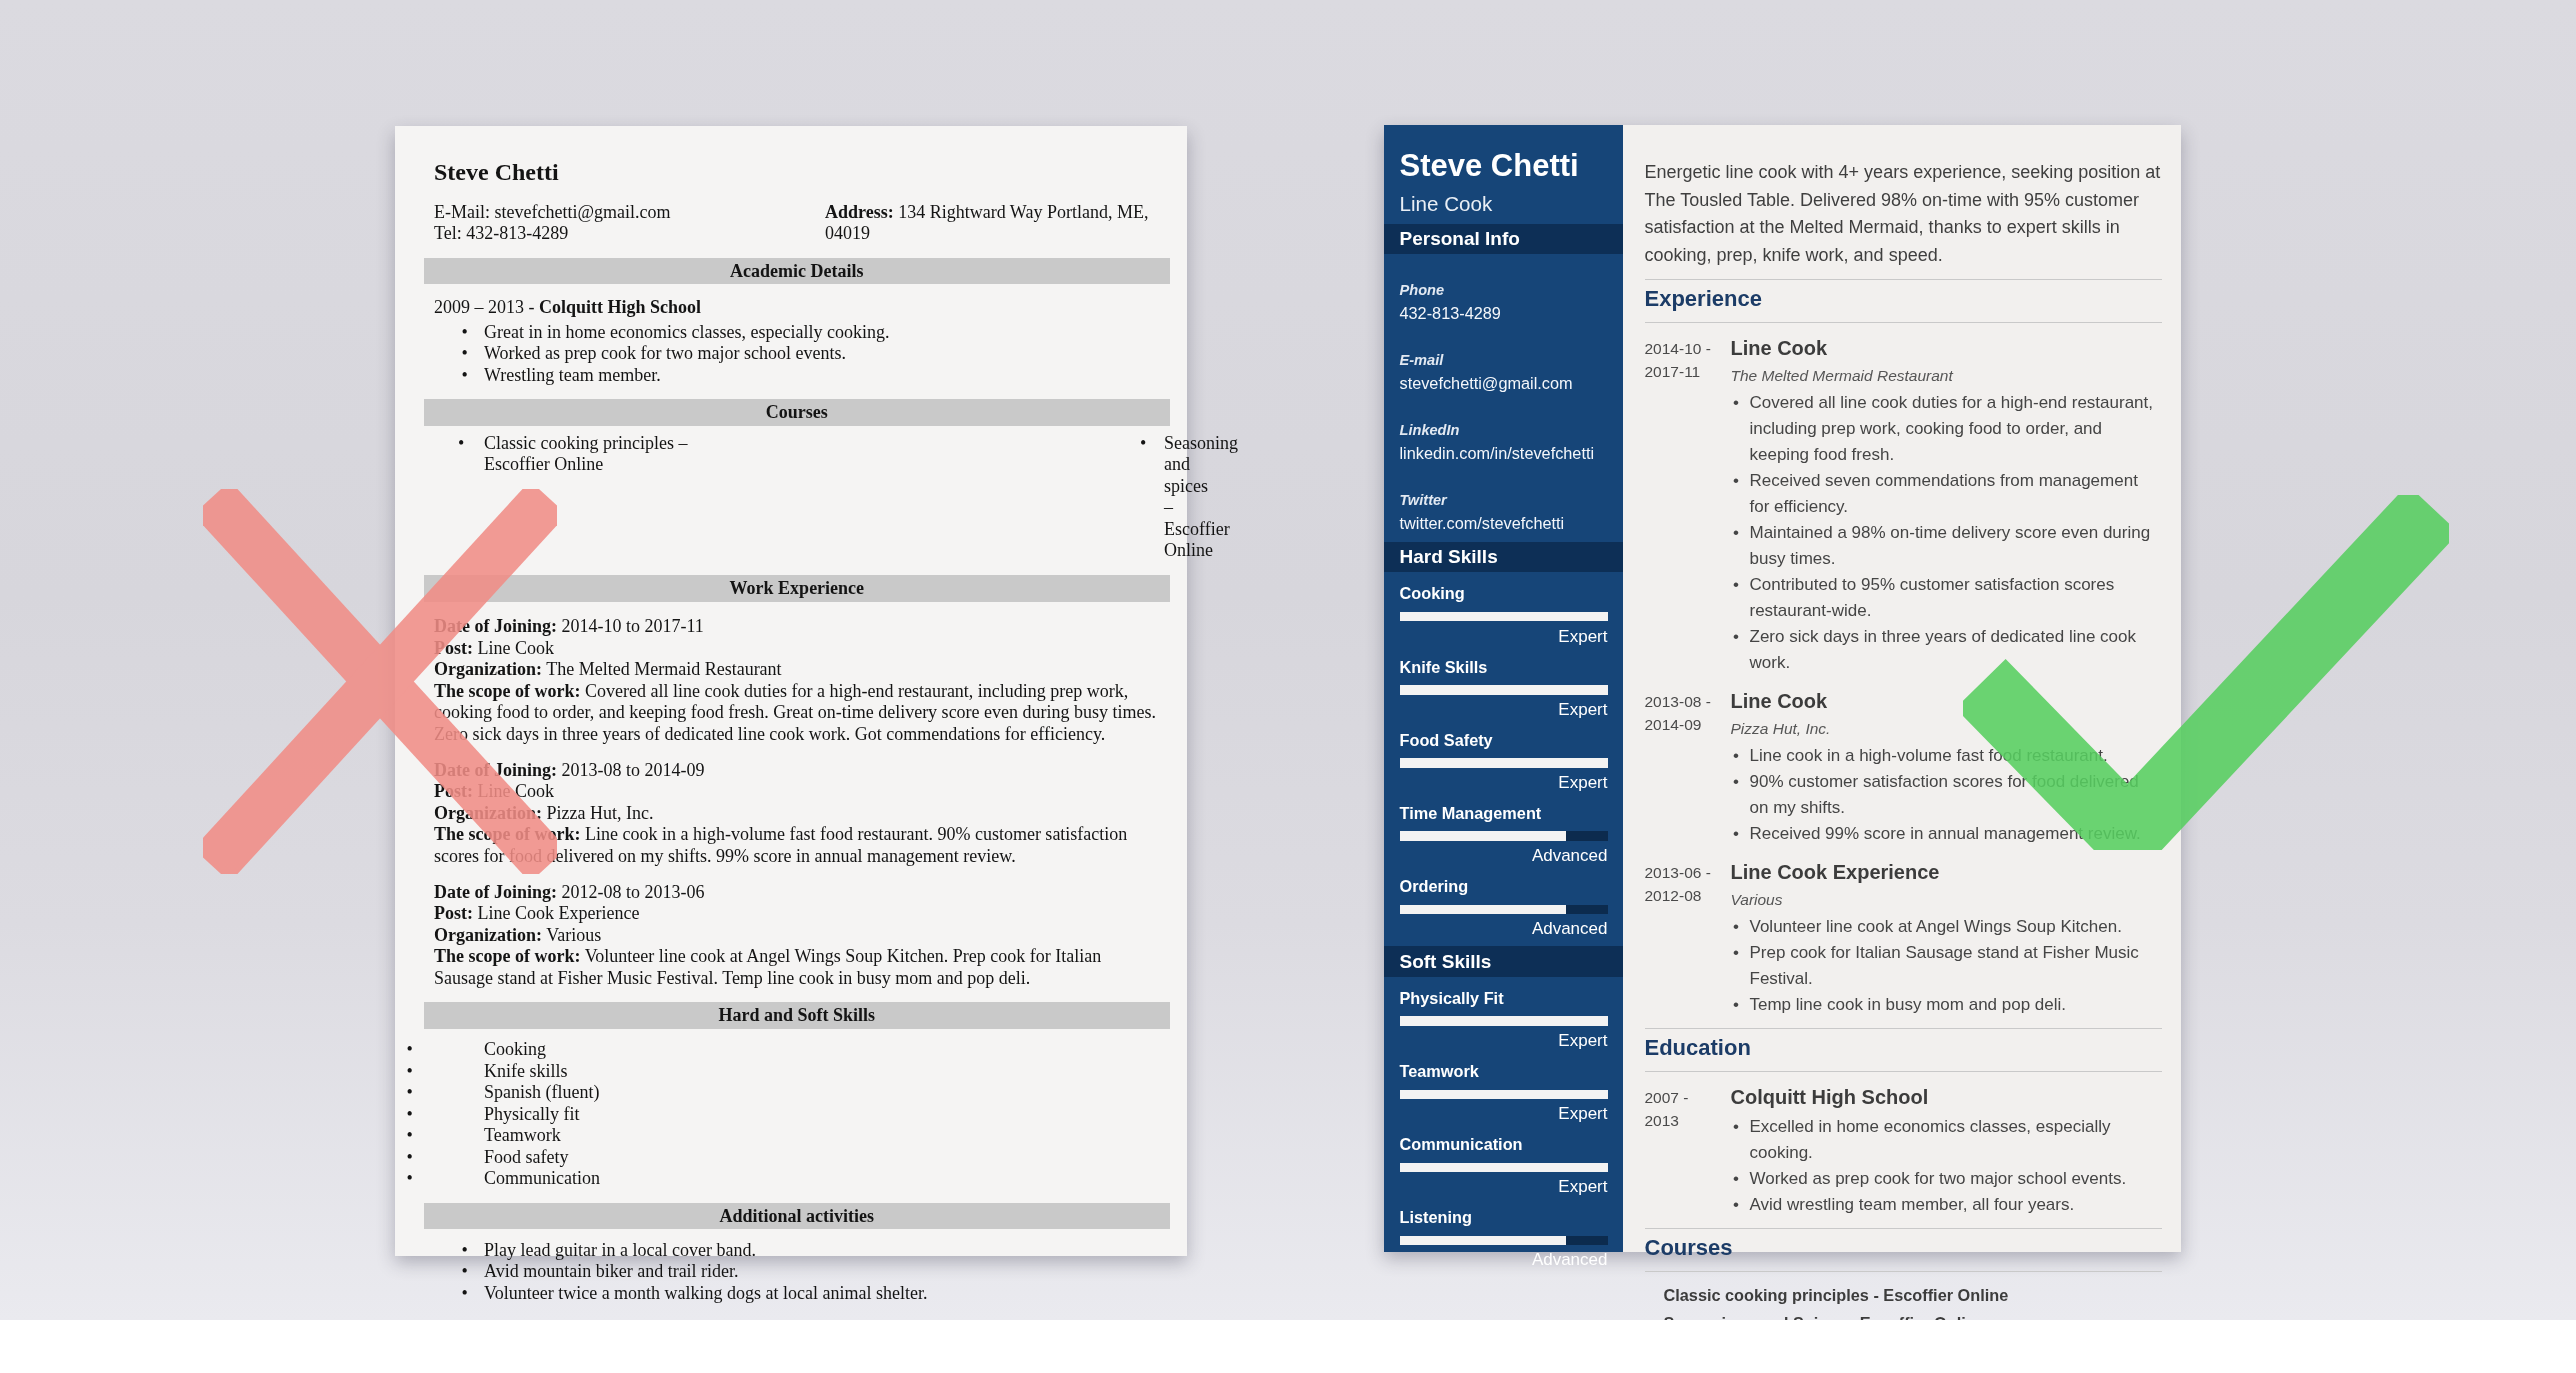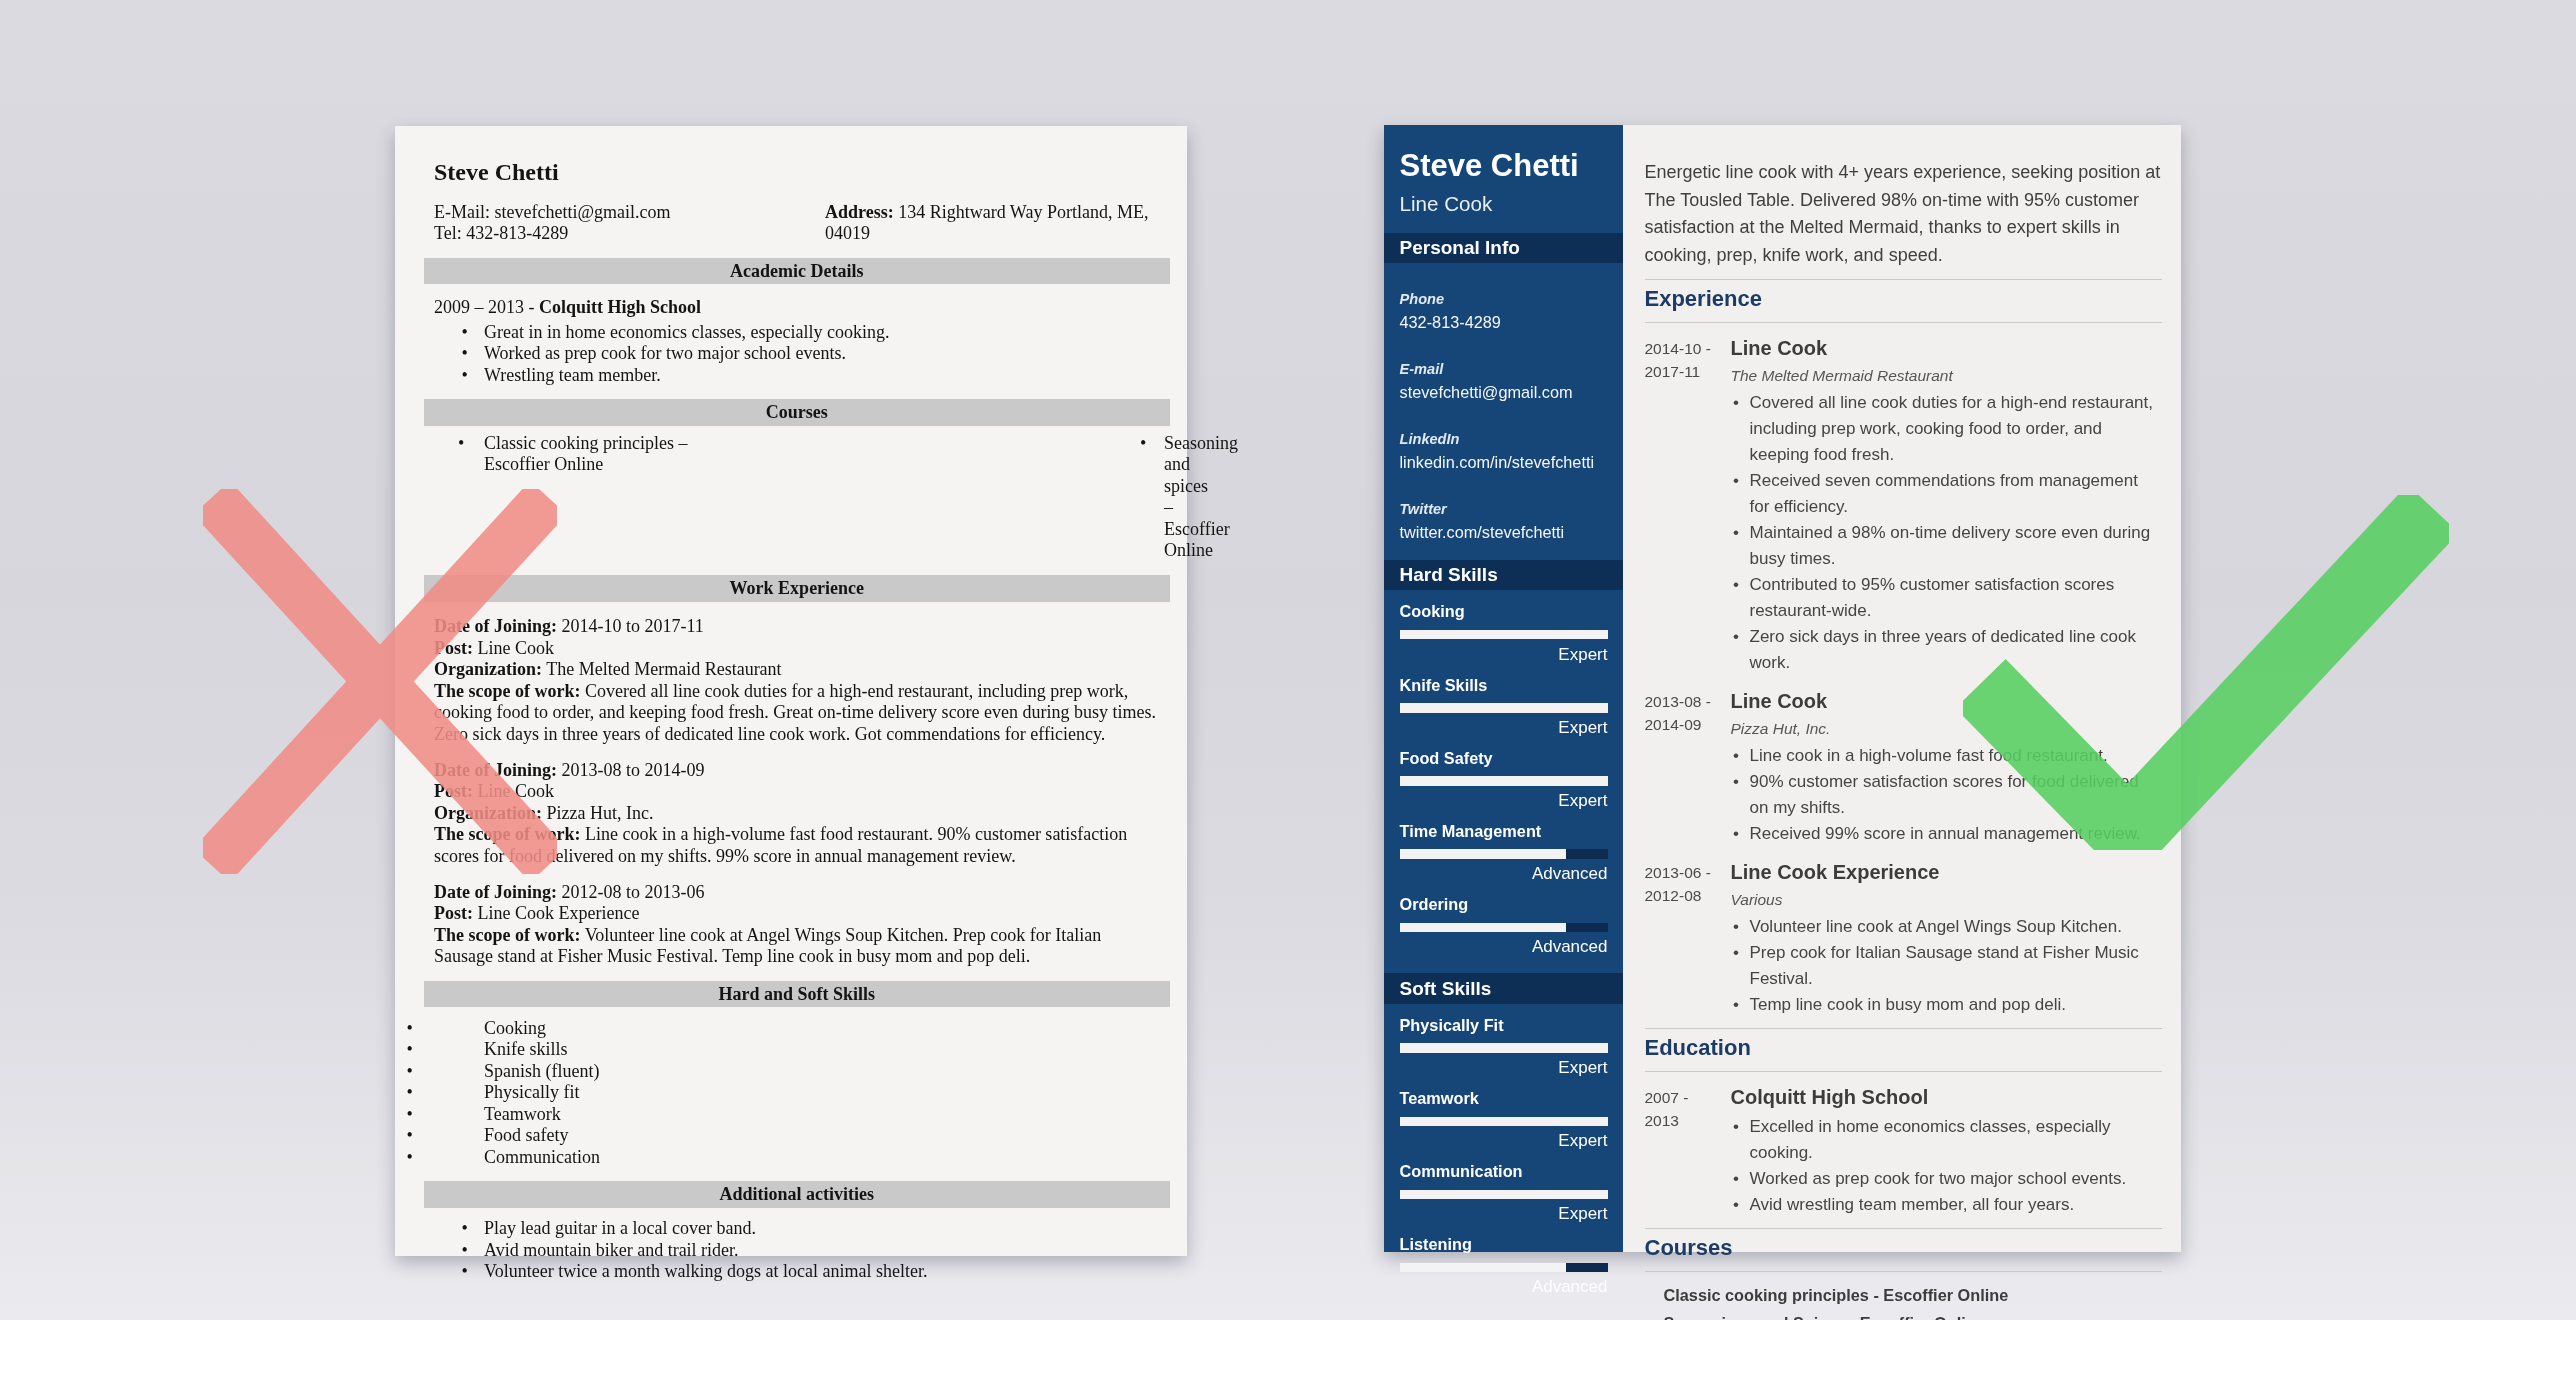--- a/index.html
+++ b/index.html
@@ -33,21 +33,21 @@
   ul.lp-skills li{list-style:none;position:relative;padding-left:50px;line-height:21.5px;}
   ul.lp-skills li::before{content:"\2022";position:absolute;left:-27.5px;}
 
   
   .page-right{position:absolute;left:1384px;top:125px;width:797px;height:1127px;
     display:flex;box-shadow:0 6.9px 17px rgba(50,50,70,.32);}
   .sidebar{width:239px;flex-shrink:0;background:#164578;color:#ffffff;
     box-sizing:border-box;padding:24px 15.5px 0;}
   .sb-name{font-size:31px;font-weight:bold;line-height:34px;}
   .sb-title{font-size:20.6px;margin-top:8.6px;color:#e9eef5;line-height:24px;}
-  .sb-band{background:#0d2f56;margin:17px -15.5px 0;padding:4.3px 15.5px;
+  .sb-band{background:#0d2f56;margin:8px -15.5px 0;padding:4.3px 15.5px;
     font-size:19px;font-weight:bold;line-height:22px;}
   .sb-label{margin-top:28px;font-size:14.6px;font-weight:bold;color:#e2e9f2;line-height:17px;font-style:italic;}
   .sb-value{margin-top:4.3px;font-size:16.3px;line-height:20.6px;color:#f4f7fb;}
   .sb-skill{margin-top:12px;}
   .sb-skill-name{font-size:16.3px;font-weight:bold;line-height:19px;}
   .sb-bar{margin-top:8.6px;height:9.4px;background:#0c2b4e;}
   .sb-bar-fill{height:100%;background:#f3f3f3;}
   .sb-level{margin-top:5.2px;text-align:right;font-size:17px;line-height:19px;}
 
   .main{flex:1;background:#f2f0ee;box-sizing:border-box;padding:34px 19px 0 21.5px;color:#454545;}
@@ -113,20 +113,21 @@
     <div class="lp-job">
       <div><b>Date of Joining:</b> <span>2013-08 to 2014-09</span></div>
       <div><b>Post:</b> <span>Line Cook</span></div>
       <div><b>Organization:</b> <span>Pizza Hut, Inc.</span></div>
       <div><b>The scope of work:</b> <span>Line cook in a high-volume fast food restaurant. 90% customer satisfaction scores for food delivered on my shifts. 99% score in annual management review.</span></div>
     </div>
 
     <div class="lp-job">
       <div><b>Date of Joining:</b> <span>2012-08 to 2013-06</span></div>
       <div><b>Post:</b> <span>Line Cook Experience</span></div>
+      <div><b>Organization:</b> <span>Various</span></div>
       <div><b>The scope of work:</b> <span>Volunteer line cook at Angel Wings Soup Kitchen. Prep cook for Italian Sausage stand at Fisher Music Festival. Temp line cook in busy mom and pop deli.</span></div>
     </div>
 
     <div class="lp-bar">Hard and Soft Skills</div>
     <ul class="lp-skills">
       <li>Cooking</li>
       <li>Knife skills</li>
       <li>Spanish (fluent)</li>
       <li>Physically fit</li>
       <li>Teamwork</li>

